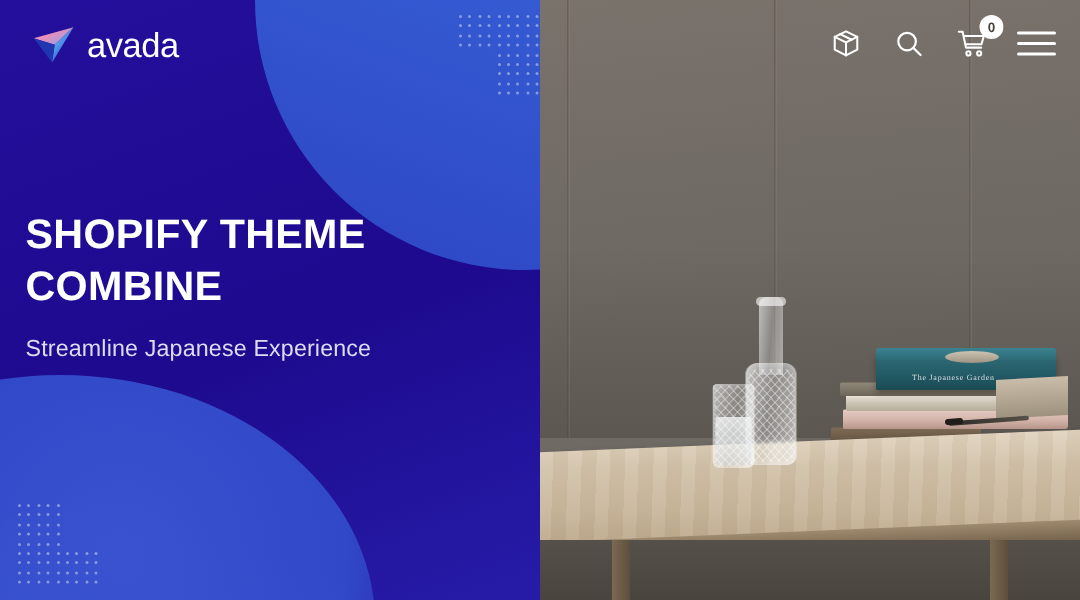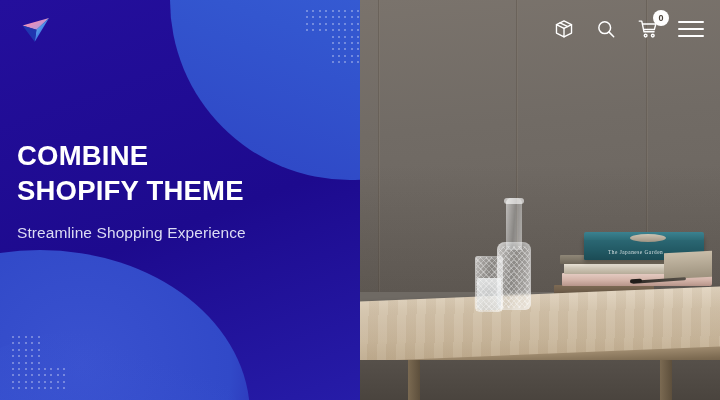--- a/index.html
+++ b/index.html
@@ -406,28 +406,29 @@
               <stop offset="0" stop-color="#7fd4f2"></stop>
               <stop offset="0.55" stop-color="#3f7ce4"></stop>
               <stop offset="1" stop-color="#1b3fbe"></stop>
             </linearGradient>
           </defs>
           <path d="M1.5 9.2 L30 1.2 L16.5 13.8 Z" fill="url(#pg1)"></path>
           <path d="M30 1.2 L16.5 13.8 L14.6 26.6 Z" fill="url(#pg2)"></path>
           <path d="M16.5 13.8 L1.5 9.2 L14.6 26.6 Z" fill="#1f3bb3" opacity="0.9"></path>
         </svg>
       </span>
+      <span class="logo-word">avada</span>
     </div>
 
     <div class="promo-copy">
       <div class="headline">
+        <span class="ln">SHOPIFY THEME</span>
         <span class="ln">COMBINE</span>
-        <span class="ln">SHOPIFY THEME</span>
       </div>
-      <div class="subline">Streamline Shopping Experience</div>
+      <div class="subline">Streamline Japanese Experience</div>
     </div>
   </div>
 
   <div class="photo">
 
     <div class="wall">
       <div class="wall-panel" style="left:18px;"></div>
       <div class="wall-panel" style="left:156px;"></div>
       <div class="wall-panel" style="left:286px;"></div>
       <div class="wall-shadow"></div>

